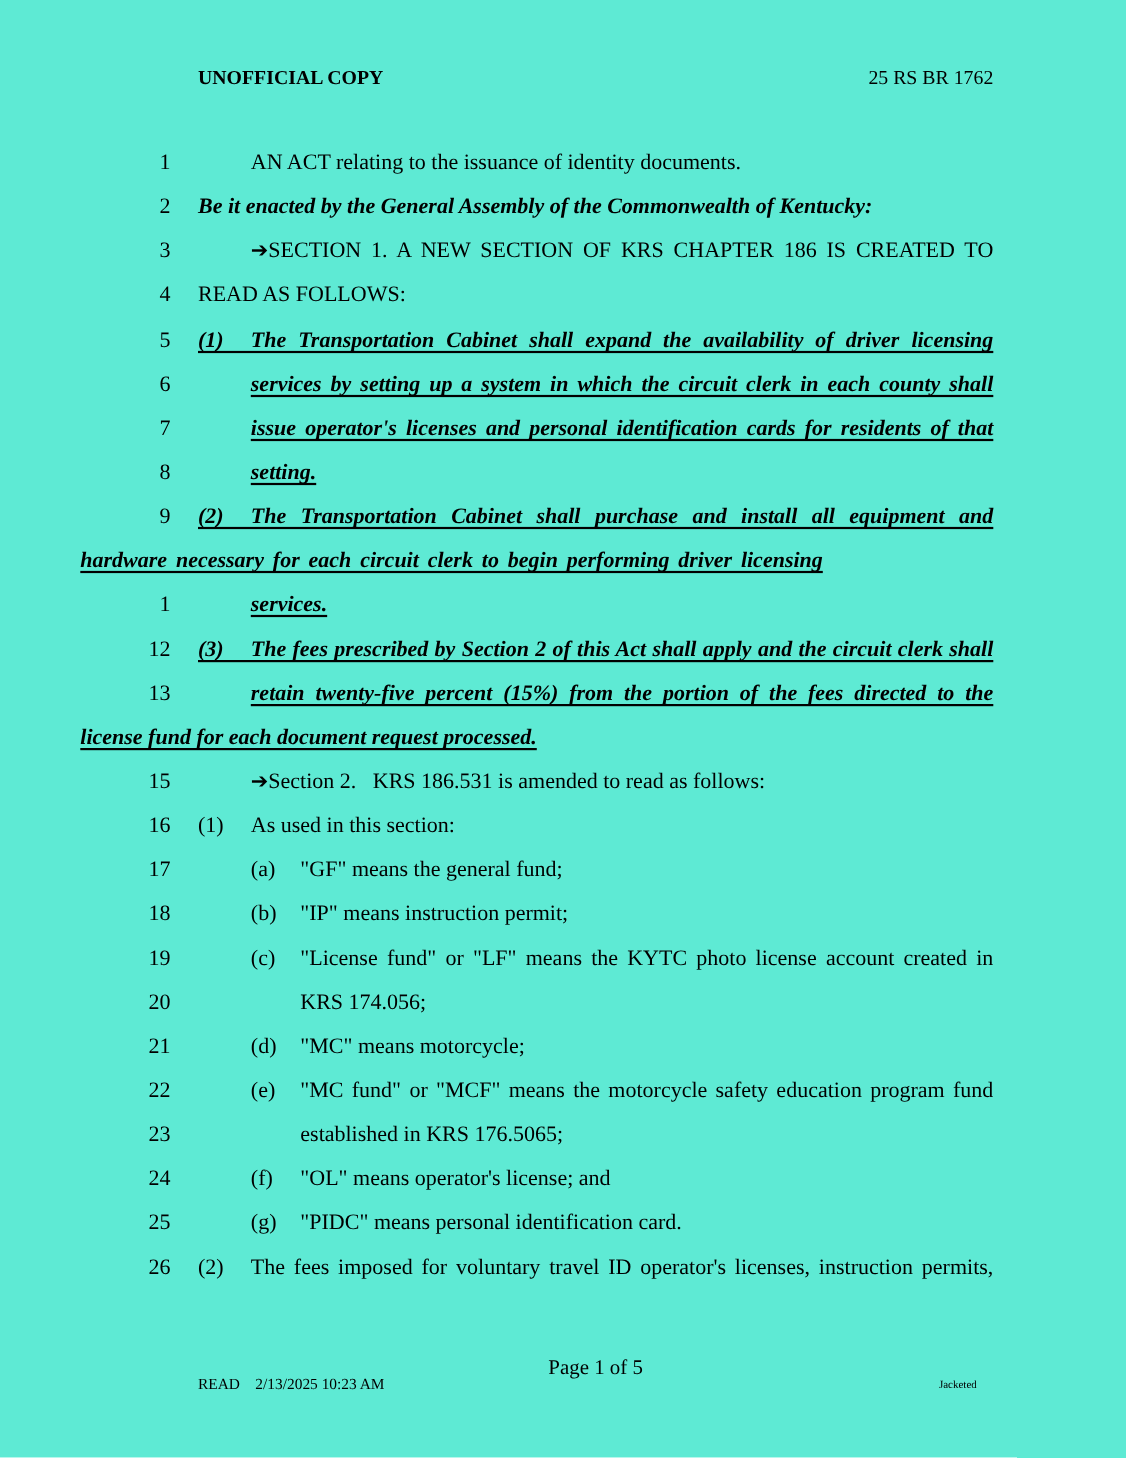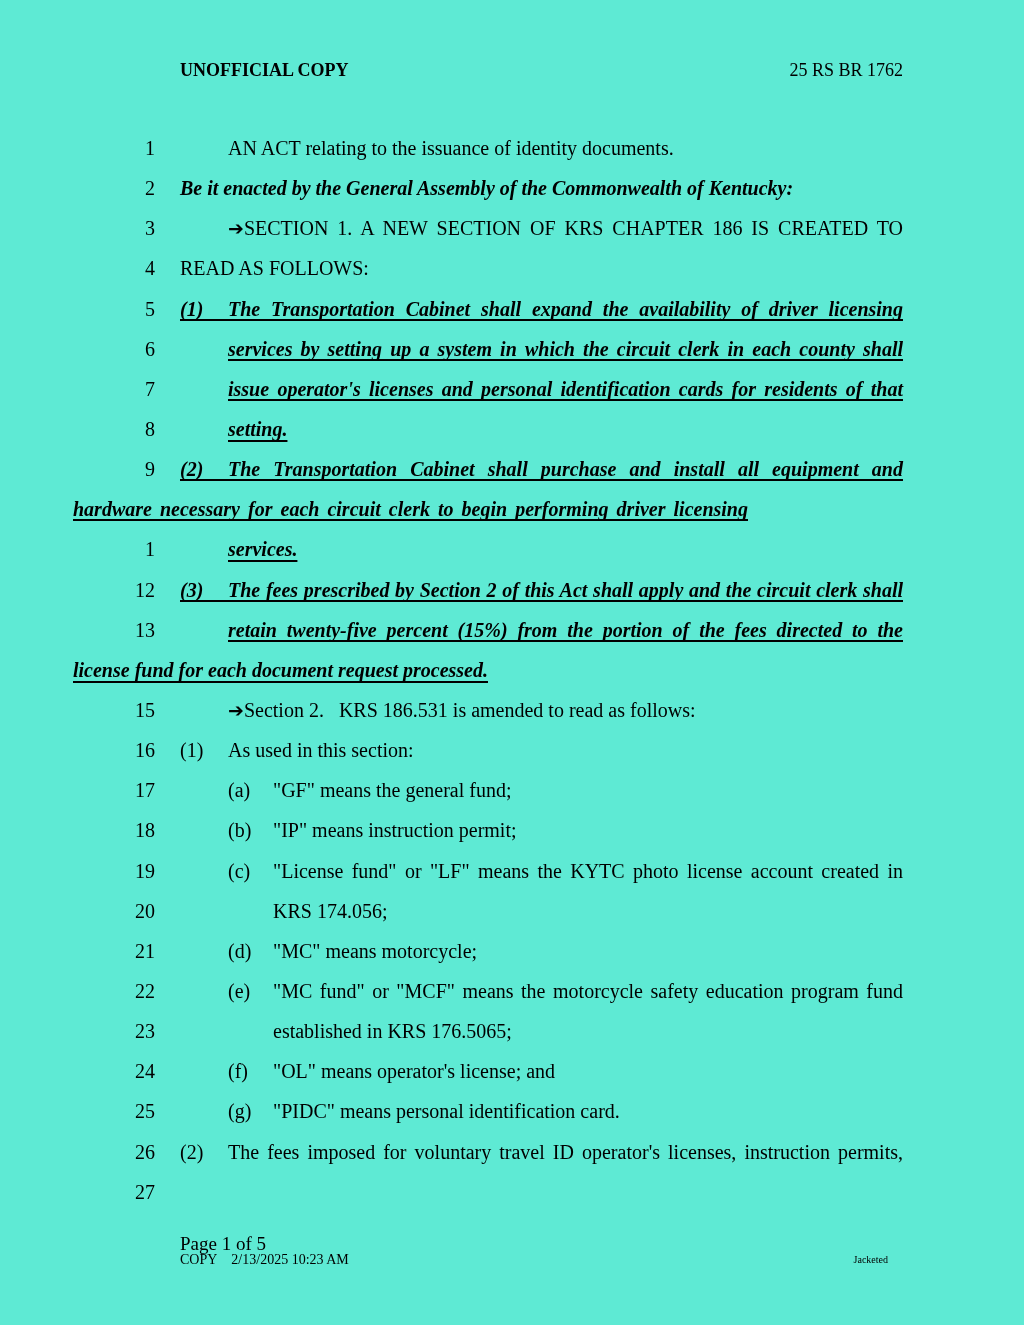--- a/index.html
+++ b/index.html
@@ -34,21 +34,21 @@
   
   .content.u-full::after,.inner.u-cont::after{
     content:"";position:absolute;left:0;right:0;top:30px;
     border-top:2px solid #000;
   }
   .u-text{text-decoration:underline;text-decoration-thickness:2px;text-underline-offset:3.5px;}
   .arrow{font-family:"DejaVu Sans",sans-serif;font-size:19px;}
   
   .footer-center{
     position:absolute;top:1233px;left:180px;width:723px;
-    font-size:19px;line-height:22px;
+    text-align:center;font-size:19px;line-height:22px;
   }
   .footer-left{
     position:absolute;top:1252px;left:180px;
     font-size:14px;line-height:16px;
   }
   .footer-left .dt{margin-left:14px;}
   .footer-right{
     position:absolute;top:1252px;right:136px;
     font-size:10px;line-height:16px;
   }
@@ -224,25 +224,24 @@
         </div>
       </div>
       <div class="row">
         <div class="num">26</div>
         <div class="content">
           <span class="marker lv1">(2)</span>
           <div class="inner ind1 just"><span>The fees imposed for voluntary travel ID operator's licenses, instruction permits,</span></div>
         </div>
       </div>
       <div class="row">
-        <div class="num">27</div>
       </div>
     </div>
 
   <div class="footer-center">Page 1 of 5</div>
 
   <div class="footer-left">
-    <span>COPY</span><span class="dt">2/13/2025 10:23 AM</span>
+    <span>READ</span><span class="dt">2/13/2025 10:23 AM</span>
   </div>
 
   <div class="footer-right">Jacketed</div>
 
 </div>
 
 </body></html>

